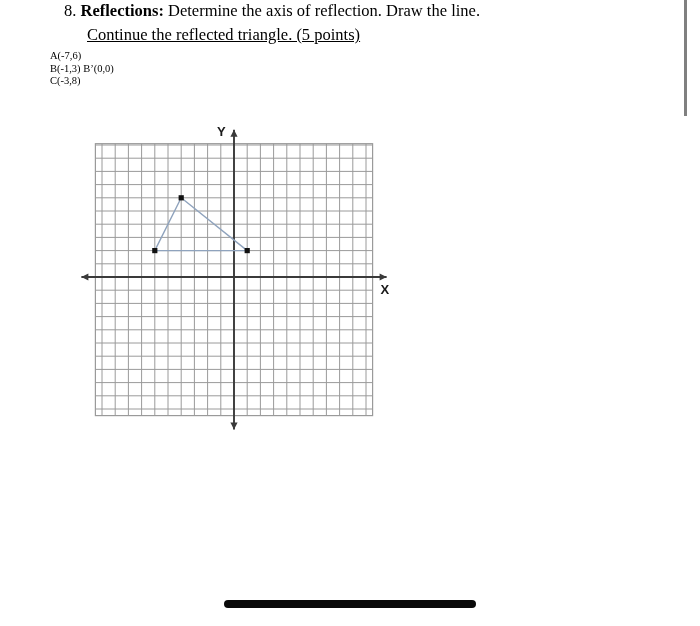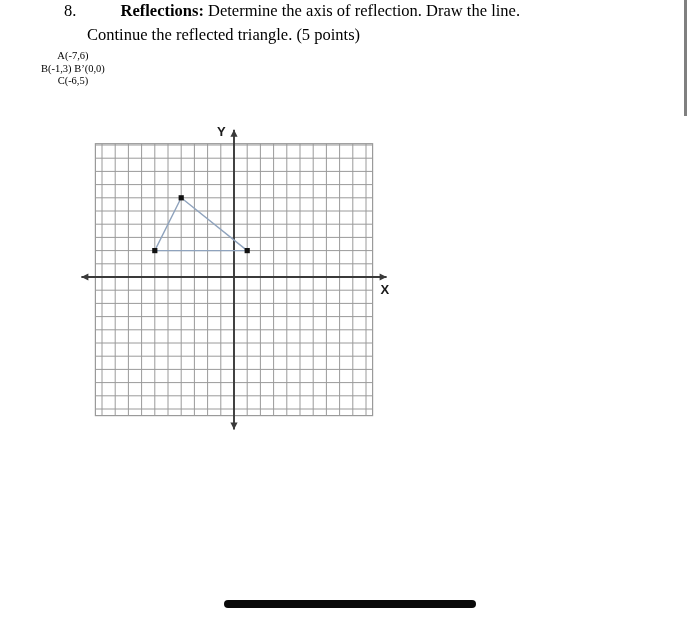--- a/index.html
+++ b/index.html
@@ -41,32 +41,32 @@
     line-height: 20px;
     white-space: nowrap;
   }
   #question-line2 {
     position: absolute;
     left: 87px;
     top: 25px;
     font-size: 16.5px;
     line-height: 20px;
     white-space: nowrap;
+    text-decoration: underline;
   }
   .q-num { }
-  .q-bold { font-weight: bold; margin-left: 40px; }
+  .q-bold { font-weight: bold; }
 
   
   #coord-list {
     position: absolute;
-    left: 41px;
+    left: 50px;
     top: 50px;
     font-size: 10.5px;
     line-height: 12.5px;
-    text-align: center;
   }
   #coord-list div { white-space: nowrap; }
 
   
   #graph-wrap {
     position: absolute;
     left: 80px;
     top: 115px;
     width: 320px;
     height: 330px;
@@ -92,21 +92,21 @@
 <div id="question-block">
   <div id="question-line1">
     <span class="q-num">8.</span><span>&nbsp;</span><span class="q-bold">Reflections:</span><span> Determine the axis of reflection. Draw the line.</span>
   </div>
   <div id="question-line2">Continue the reflected triangle. (5 points)</div>
 </div>
 
 <div id="coord-list">
   <div>A(-7,6)</div>
   <div>B(-1,3) B’(0,0)</div>
-  <div>C(-6,5)</div>
+  <div>C(-3,8)</div>
 </div>
 
 <div id="graph-wrap">
   <svg id="graph-svg" width="320" height="330" viewBox="0 0 320 330">
 
     <g id="grid-group">
         <line x1="22" x2="22" y1="28.680000000000007" y2="300.6" stroke="#9a9a9a" stroke-width="1"></line>
         <line x1="35.2" x2="35.2" y1="28.680000000000007" y2="300.6" stroke="#9a9a9a" stroke-width="1"></line>
         <line x1="48.400000000000006" x2="48.400000000000006" y1="28.680000000000007" y2="300.6" stroke="#9a9a9a" stroke-width="1"></line>
         <line x1="61.60000000000001" x2="61.60000000000001" y1="28.680000000000007" y2="300.6" stroke="#9a9a9a" stroke-width="1"></line>

